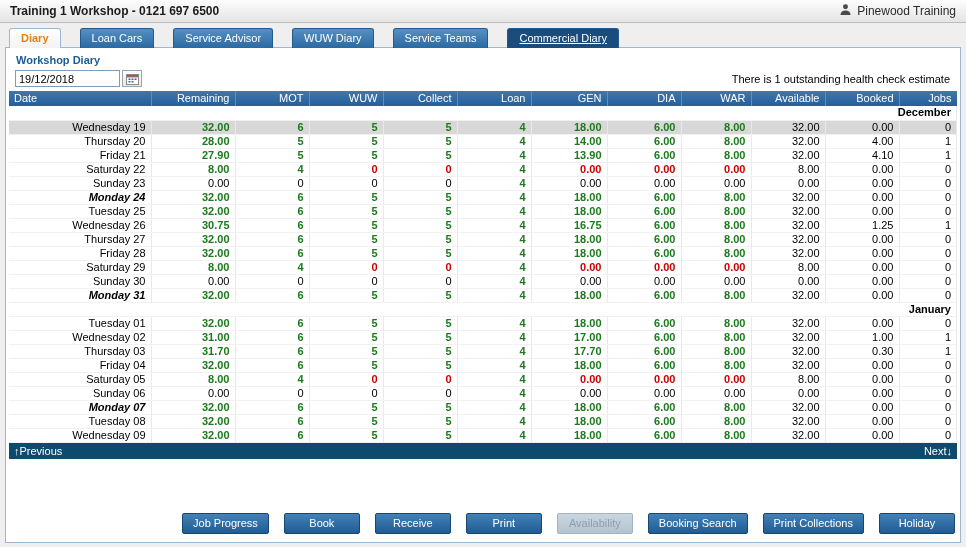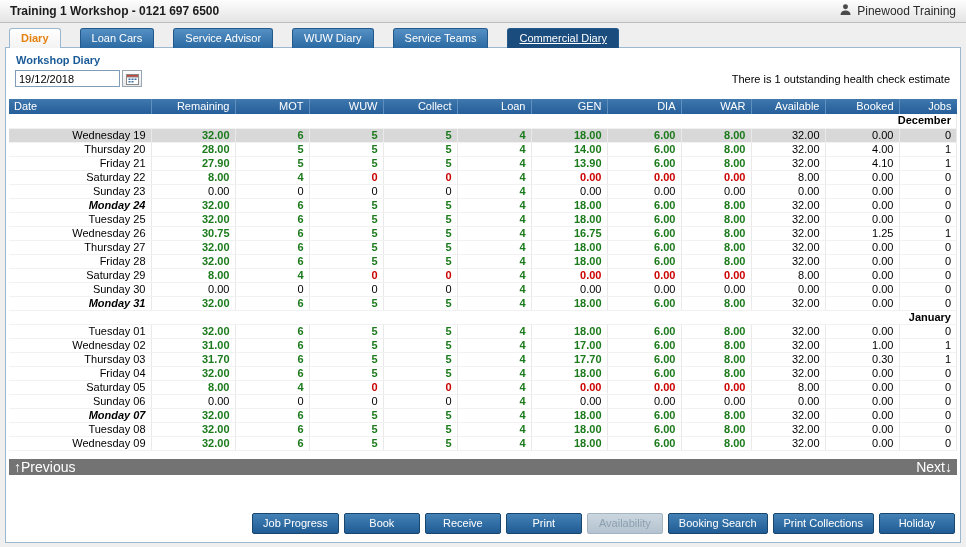--- a/index.html
+++ b/index.html
@@ -33,47 +33,47 @@
   }
   .section-title { color: #1A5B97; font-weight: bold; font-size: 11px; margin: 6px 0 3px 10px; }
 
   .controls { display: flex; align-items: center; margin: 1px 10px 4px 9px; font-size: 11px; color: #000; }
   .date-input { width: 105px; height: 17px; border: 1px solid #7F9DB9; font-size: 11px; padding: 0 3px; font-family: inherit; }
   .cal-btn { width: 20px; height: 17px; margin-left: 2px; border: 1px solid #98A5B2; background: linear-gradient(#FDFDFD,#E8E8E8); display: flex; align-items: center; justify-content: center; cursor: pointer; }
   .pdi-notice { margin-left: 56px; }
   .health-notice { margin-left: auto; }
 
   
-  .grid { width: calc(100% - 6px); margin: 8px 3px; border-collapse: collapse; table-layout: fixed; font-size: 11px; }
+  .grid { width: calc(100% - 6px); margin: 0 3px; border-collapse: collapse; table-layout: fixed; font-size: 11px; }
   .grid th {
     background: linear-gradient(#3F78AD, #255E99); color: #fff; font-weight: normal; text-align: right;
     padding: 1px 5px 2px; height: 15px; border-left: 1px solid #5E8FBE; white-space: nowrap; overflow: hidden;
   }
   .grid th:first-child { border-left: none; text-align: left; }
   .grid td {
     height: 14px; line-height: 13px; padding: 0 5px; text-align: right; white-space: nowrap; overflow: hidden;
     border-right: 1px solid #E9E9E9; border-bottom: 1px solid #F1F1F1; color: #000;
   }
   .grid td.date { text-align: right; }
   .grid tr.month td { font-weight: bold; }
   .grid tr.selected td { background: #D8D8D8; }
   .grid tr.boldrow td.date { font-weight: bold; font-style: italic; }
   .grid td.g { color: #1B7A1B; font-weight: bold; }
   .grid td.r { color: #CB0000; font-weight: bold; }
   .grid td.k { color: #000; font-weight: normal; }
 
   
   .pager {
-    margin: 0 3px; height: 16px; background: #737373; color: #fff; font-size: 14px;
+    margin: 0 3px; height: 16px; background: #0c4a6e; color: #fff; font-size: 11px;
     display: flex; align-items: center; justify-content: space-between; padding: 0 5px;
   }
   .pager span { cursor: pointer; }
 
   
-  .actions { margin-top: auto; display: flex; justify-content: flex-end; gap: 5px; padding: 0 5px 8px 0; }
+  .actions { margin-top: auto; display: flex; justify-content: flex-end; gap: 15px; padding: 0 5px 8px 0; }
   .btn {
     min-width: 76px; padding: 3px 10px 4px; text-align: center; font-size: 11px; color: #fff; cursor: pointer;
     background: linear-gradient(#4481B5, #1F5C95); border: 1px solid #17466F; border-radius: 2px; white-space: nowrap;
   }
   .btn.disabled { background: linear-gradient(#CBD6DF, #B4C3D0); color: #8C9FAF; border-color: #A2B3C1; cursor: default; }
 </style>
 </head>
 <body>
 
 <div class="window">

